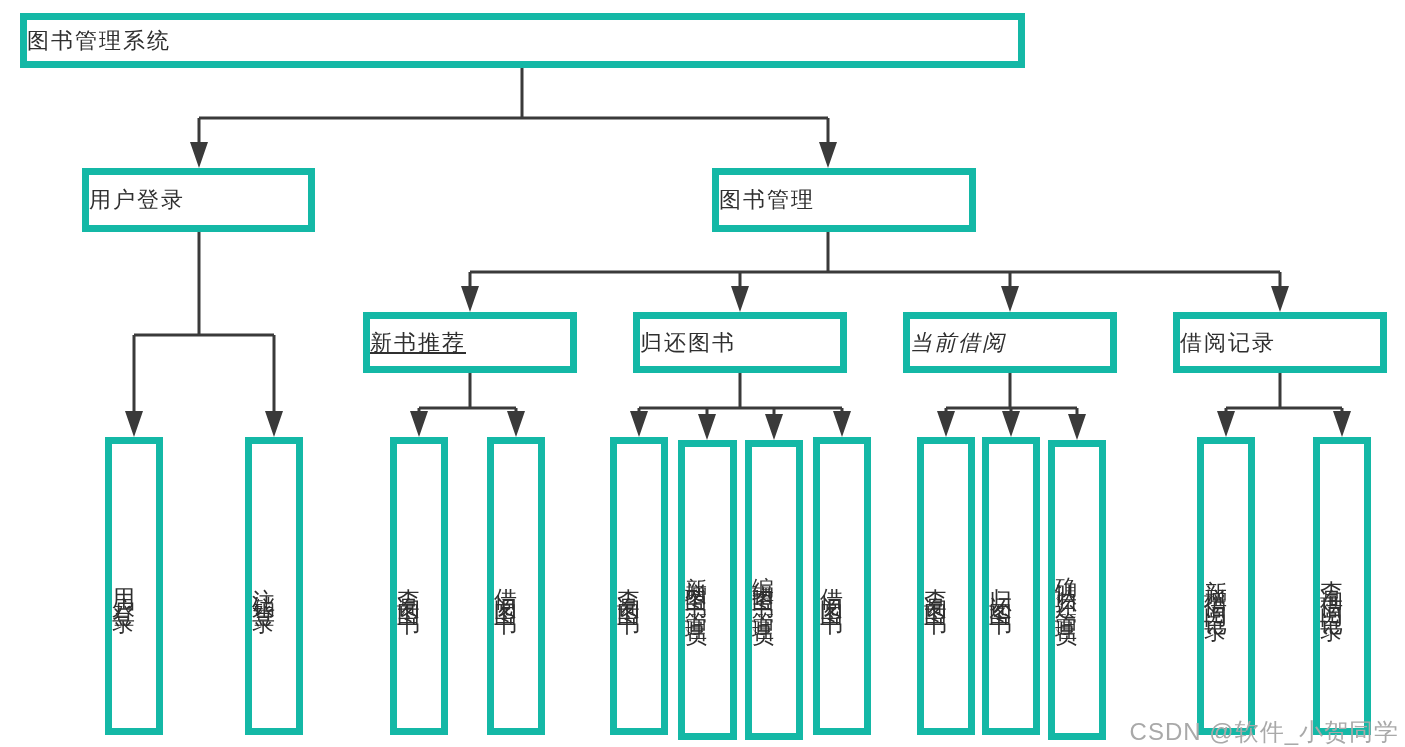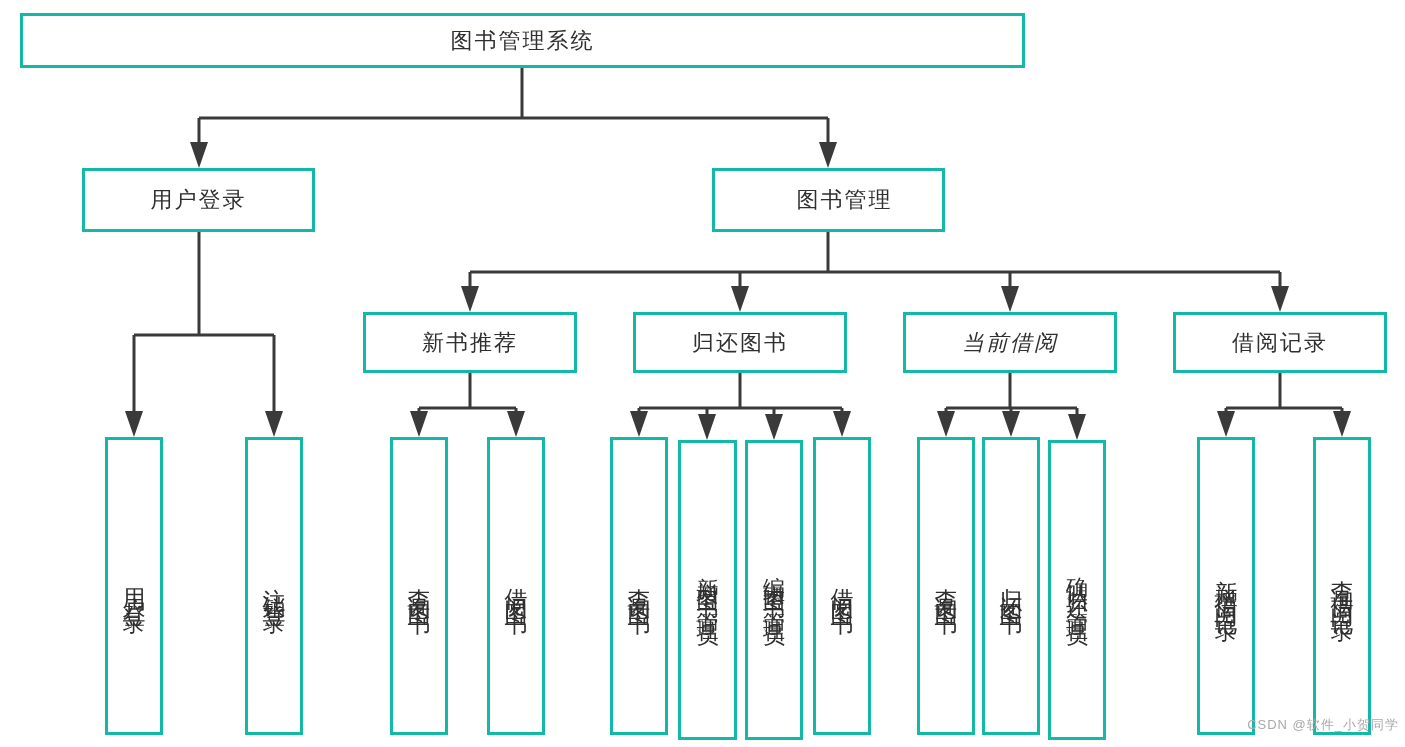--- a/index.html
+++ b/index.html
@@ -17,25 +17,25 @@
   }
   .wires {
     position: absolute;
     left: 0;
     top: 0;
     z-index: 1;
   }
   .box {
     position: absolute;
     box-sizing: border-box;
-    border: 3px solid #14b8a6;
+    border: 7px solid #14b8a6;
     background: #ffffff;
     display: flex;
     align-items: center;
-    justify-content: center;
+    justify-content: flex-start;
     z-index: 2;
     color: #2f2f2f;
   }
   .hlabel {
     font-size: 22px;
     letter-spacing: 2px;
     white-space: nowrap;
     color: #2f2f2f;
   }
   .vlabel {
@@ -49,21 +49,21 @@
   }
   .vlabel.long {
     font-size: 22px;
     letter-spacing: 7px;
   }
   .watermark {
     position: absolute;
     right: 6px;
     top: 716px;
     z-index: 3;
-    font-size: 13px;
+    font-size: 24px;
     letter-spacing: 1px;
     color: #a9a9a9;
     white-space: nowrap;
   }
 </style>
 </head>
 <body>
 
 <div class="canvas">
 
@@ -124,25 +124,25 @@
       M1333 411 L1351 411 L1342 437 Z"></path>
   </svg>
 
   <div class="box" style="left:20px; top:13px; width:1005px; height:55px;">
     <span class="hlabel">图书管理系统</span>
   </div>
 
   <div class="box" style="left:82px; top:168px; width:233px; height:64px;">
     <span class="hlabel">用户登录</span>
   </div>
-  <div class="box" style="left:712px; top:168px; width:233px; height:64px;padding-left:32px;">
+  <div class="box" style="left:712px; top:168px; width:264px; height:64px;">
     <span class="hlabel">图书管理</span>
   </div>
 
-  <div class="box" style="left:363px; top:312px; width:214px; height:61px;">
+  <div class="box" style="left:363px; top:312px; width:214px; height:61px;text-decoration:underline;">
     <span class="hlabel">新书推荐</span>
   </div>
   <div class="box" style="left:633px; top:312px; width:214px; height:61px;">
     <span class="hlabel">归还图书</span>
   </div>
   <div class="box" style="left:903px; top:312px; width:214px; height:61px;font-style:italic;">
     <span class="hlabel">当前借阅</span>
   </div>
   <div class="box" style="left:1173px; top:312px; width:214px; height:61px;">
     <span class="hlabel">借阅记录</span>

